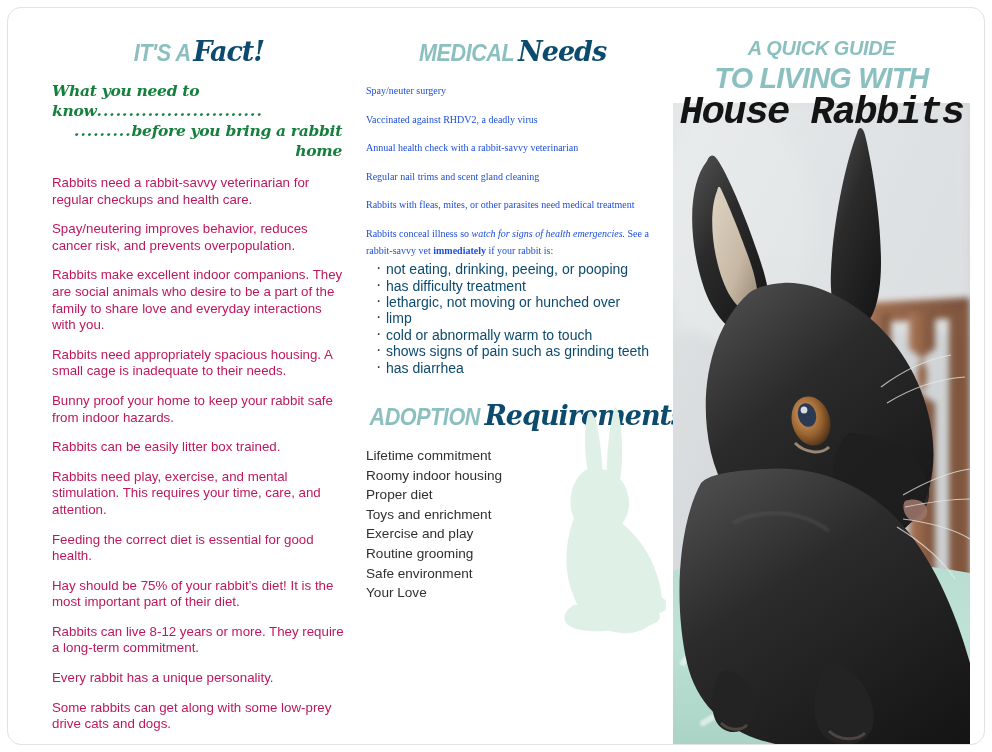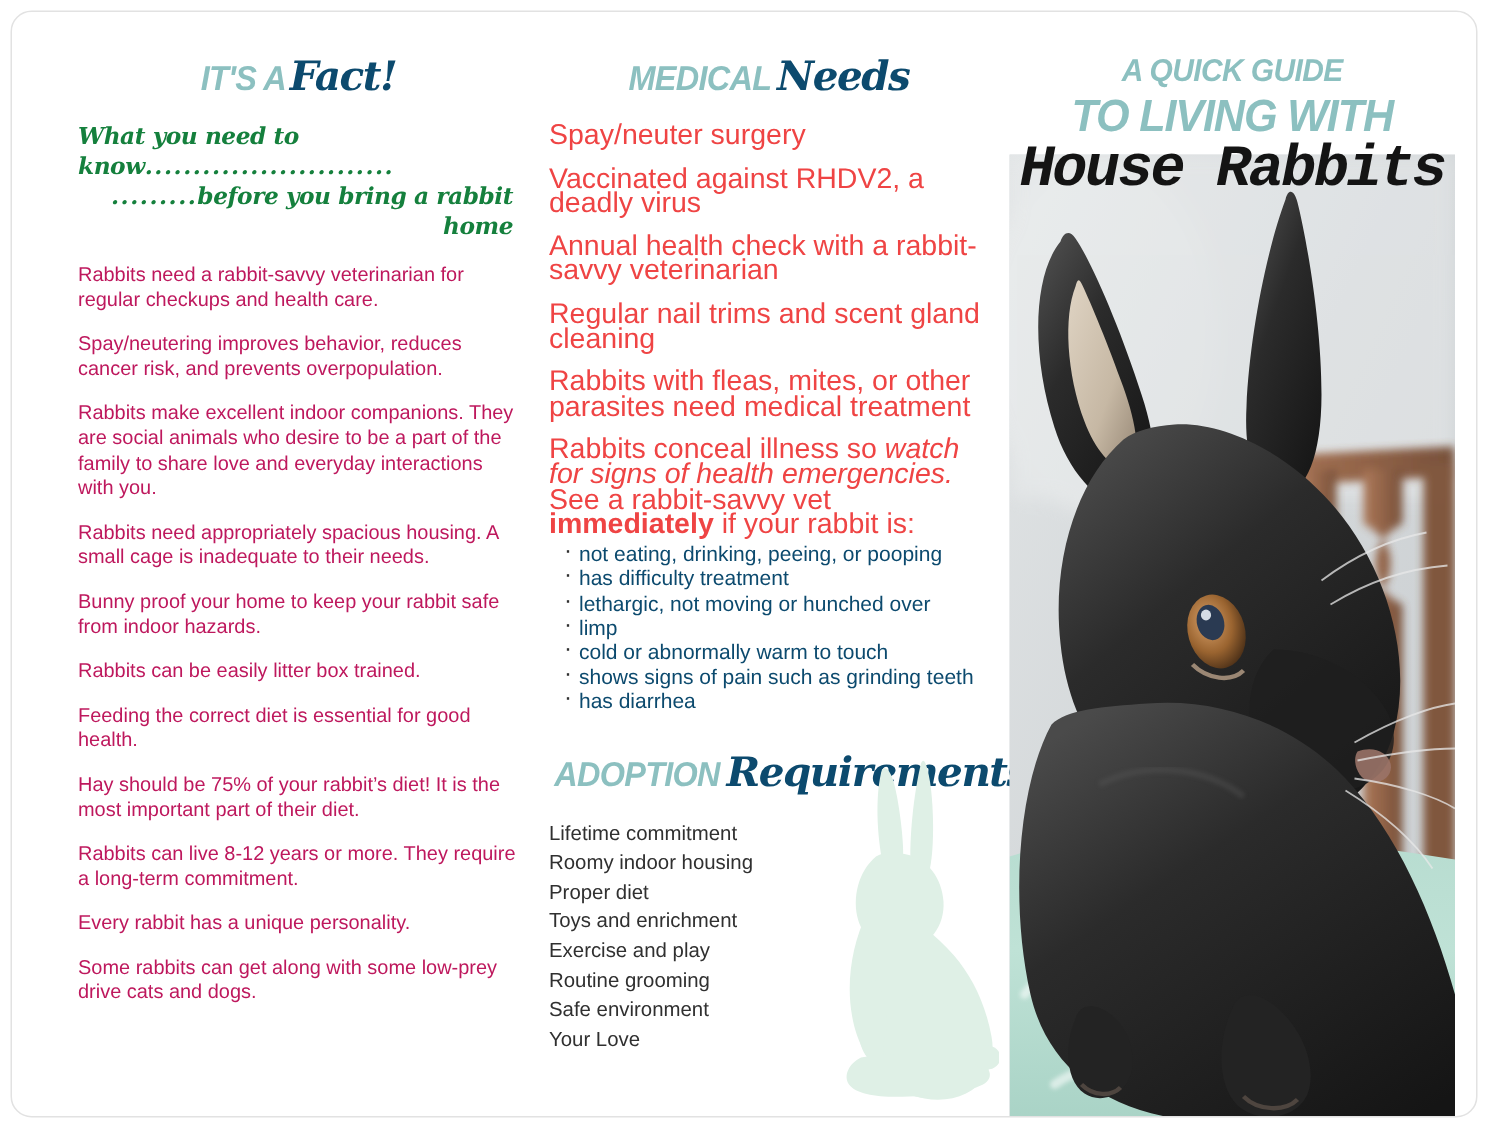--- a/index.html
+++ b/index.html
@@ -85,24 +85,24 @@
   .para {
     font-family: "Liberation Sans", sans-serif;
     font-size: 13.3px;
     line-height: 16.6px;
     color: #be185d;
     margin-bottom: 13px;
   }
   #left-body { margin-top: 14px; }
 
   .item {
-    font-family: Liberation Sans, sans-serif;
-    font-size: 19px;
+    font-family: Liberation Serif, serif;
+    font-size: 10px;
     line-height: 16.6px;
-    color: #ef4444;
+    color: #1d4ed8;
     margin-bottom: 12px;
   }
   #med-body { margin-top: 18px; }
 
   .em  { font-style: italic; }
   .str { font-weight: bold; }
 
   
   #warn-list { list-style: none; margin-top: 1px; }
   #warn-list li {
@@ -210,20 +210,21 @@
         </span>
       </div>
 
       <div id="left-body">
         <p class="para">Rabbits need a rabbit-savvy veterinarian for regular checkups and health care.</p>
         <p class="para">Spay/neutering improves behavior, reduces cancer risk, and prevents overpopulation.</p>
         <p class="para">Rabbits make excellent indoor companions. They are social animals who desire to be a part of the family to share love and everyday interactions with you.</p>
         <p class="para">Rabbits need appropriately spacious housing. A small cage is inadequate to their needs.</p>
         <p class="para">Bunny proof your home to keep your rabbit safe from indoor hazards.</p>
         <p class="para">Rabbits can be easily litter box trained.</p>
+        <p class="para">Rabbits need play, exercise, and mental stimulation. This requires your time, care, and attention.</p>
         <p class="para">Feeding the correct diet is essential for good health.</p>
         <p class="para">Hay should be 75% of your rabbit’s diet! It is the most important part of their diet.</p>
         <p class="para">Rabbits can live 8-12 years or more. They require a long-term commitment.</p>
         <p class="para">Every rabbit has a unique personality.</p>
         <p class="para">Some rabbits can get along with some low-prey drive cats and dogs.</p>
       </div>
     </section>
 
     <section class="col" id="col-mid">
 

